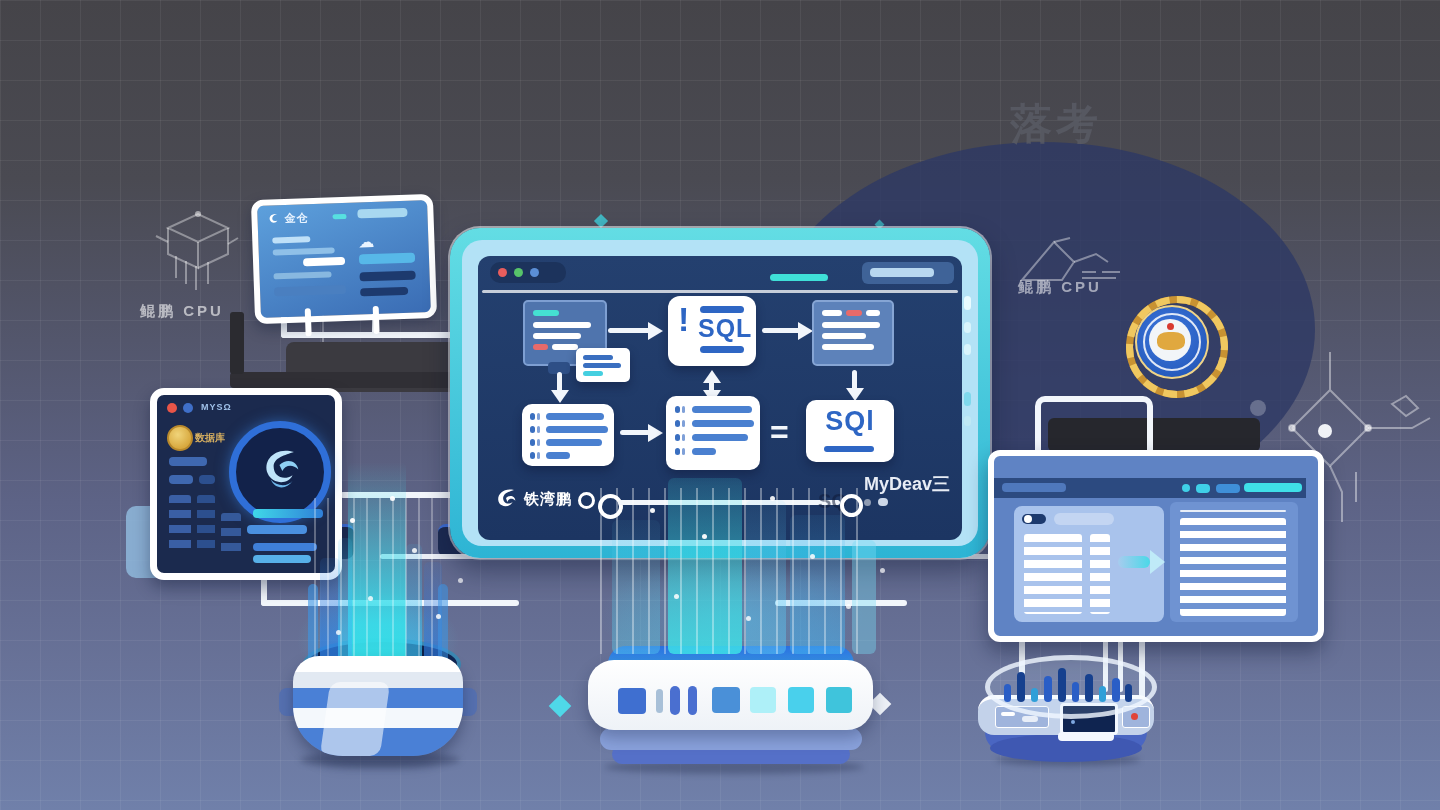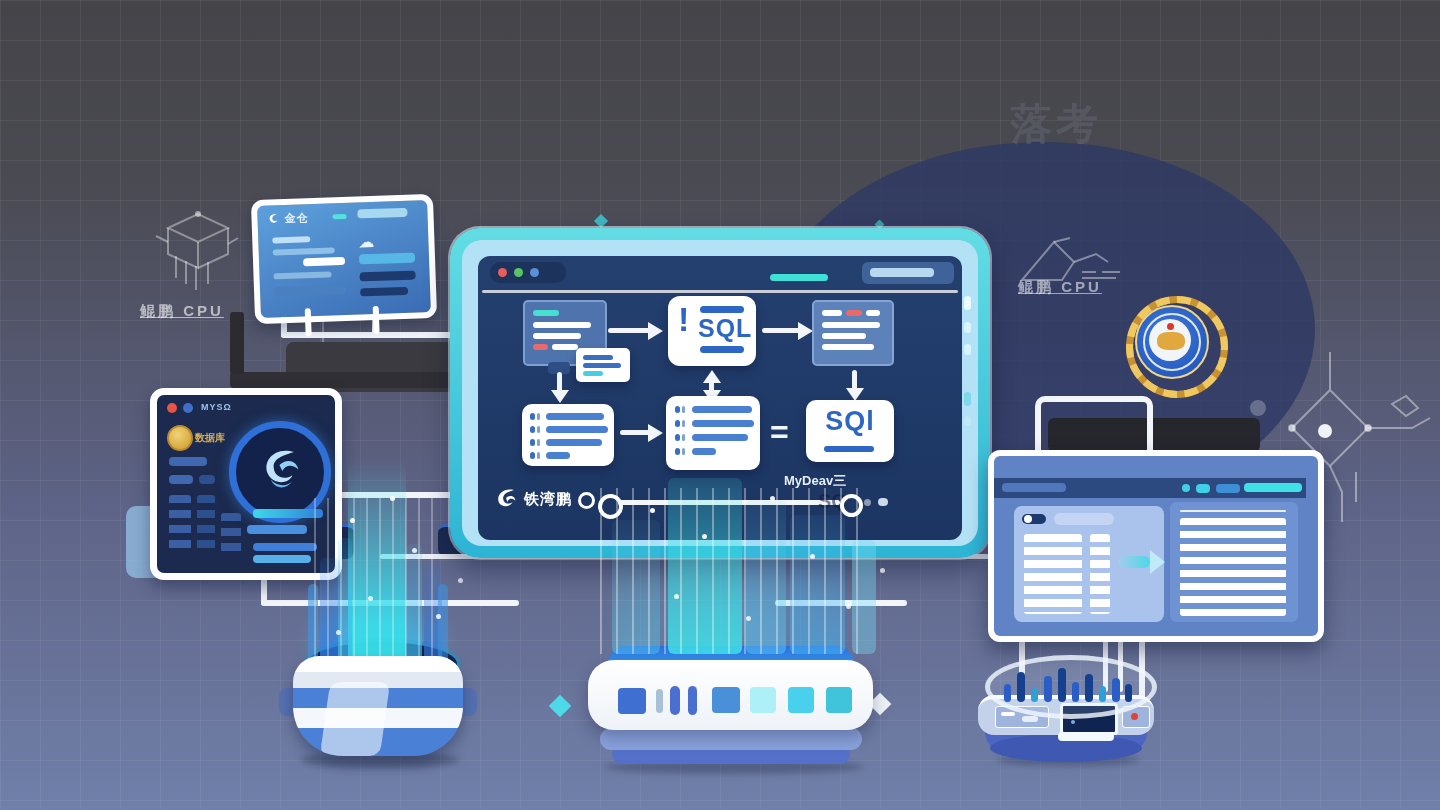--- a/index.html
+++ b/index.html
@@ -13,21 +13,21 @@
   .wline{position:absolute;background:#f2f6fb;border-radius:3px;}
   .ring{position:absolute;border-radius:50%;background:transparent;}
   .ah-r{position:absolute;width:0;height:0;border-top:9px solid transparent;border-bottom:9px solid transparent;border-left:15px solid #f2f6fb;}
   .ah-d{position:absolute;width:0;height:0;border-left:9px solid transparent;border-right:9px solid transparent;border-top:13px solid #f2f6fb;}
   .ah-u{position:absolute;width:0;height:0;border-left:9px solid transparent;border-right:9px solid transparent;border-bottom:13px solid #f2f6fb;}
   .grid{position:absolute;inset:0;
     background-image:linear-gradient(rgba(255,255,255,.06) 1px,transparent 1px),linear-gradient(90deg,rgba(255,255,255,.06) 1px,transparent 1px);
     background-size:40px 40px;}
   .title{position:absolute;width:100%;text-align:center;color:#fff;font-weight:900;
     text-shadow:3px 4px 0 rgba(38,38,44,.95),-1px 2px 0 rgba(38,38,44,.7),1px 1px 0 rgba(38,38,44,.9);}
-  .cpu-label{position:absolute;color:rgba(255,255,255,.6);font-size:15px;letter-spacing:3px;font-weight:700;text-decoration:underline;}
+  .cpu-label{position:absolute;color:rgba(255,255,255,.6);font-size:15px;letter-spacing:3px;font-weight:700;}
   .dotcloud{position:absolute;width:5px;height:5px;border-radius:50%;background:rgba(255,255,255,.95);}
 </style>
 </head>
 <body>
 
 <div id="stage">
 
   <div class="grid"></div>
   <div class="abs" style="left:770px;top:142px;width:545px;height:375px;border-radius:50%;background:#2d3864;opacity:.8;"></div>
 
@@ -257,21 +257,21 @@
       <path d="M10 9 C13 6 17 8 17 11 C15 9 12 9 11 12 Z" fill="#fff"></path>
     </svg>
   <div class="abs" style="left:524px;top:490px;color:#fff;font-size:15px;font-weight:800;letter-spacing:1px;z-index:22;">铁湾鹏</div>
   <div class="ring" style="left:578px;top:492px;width:11px;height:11px;border:3px solid #fff;z-index:22;"></div>
   <div class="ring" style="left:598px;top:494px;width:17px;height:17px;border:4px solid #fff;z-index:22;"></div>
   <div class="wline" style="left:618px;top:500px;width:222px;height:5px;z-index:22;"></div>
   <div class="abs" style="left:818px;top:490px;color:rgba(15,25,55,.55);font-size:20px;font-weight:900;z-index:22;">SQ</div>
   <div class="ring" style="left:840px;top:494px;width:15px;height:15px;border:4px solid #fff;z-index:23;"></div>
   <div class="dot" style="left:864px;top:499px;width:7px;height:7px;background:rgba(255,255,255,.5);z-index:22;"></div>
   <div class="bar" style="left:878px;top:498px;width:10px;height:8px;background:#cdd8e8;z-index:22;"></div>
-  <div class="abs" style="left:784px;top:472px;color:#e8edf5;font-size:13px;font-weight:800;z-index:22;">MyDeav三</div>
+  <div class="abs" style="left:864px;top:472px;color:#e8edf5;font-size:18px;font-weight:800;z-index:22;">MyDeav三</div>
 
   <div class="dot" style="left:1126px;top:296px;width:88px;height:88px;border:7px solid #c89232;background:transparent;z-index:24;"></div>
   <div class="dot" style="left:1126px;top:296px;width:88px;height:88px;border:7px dashed #f0c860;background:transparent;z-index:24;"></div>
   <div class="dot" style="left:1135px;top:305px;width:70px;height:70px;background:radial-gradient(circle at 45% 40%,#3f7ae0,#1d4fb0);border:2px solid #f0d488;z-index:24;"></div>
   <div class="dot" style="left:1143px;top:313px;width:54px;height:54px;border:2px solid rgba(255,255,255,.85);background:transparent;z-index:24;"></div>
   <div class="dot" style="left:1149px;top:319px;width:42px;height:42px;background:#f2f5f8;z-index:24;"></div>
   <div class="abs" style="left:1157px;top:332px;width:28px;height:18px;background:#e0a83f;border-radius:40%;z-index:25;"></div>
   <div class="dot" style="left:1167px;top:323px;width:7px;height:7px;background:#d83a30;z-index:25;"></div>
 
   <div class="abs" style="left:598px;top:556px;width:268px;height:120px;background:radial-gradient(ellipse at center,rgba(80,200,245,.3),transparent 70%);z-index:29;"></div>

